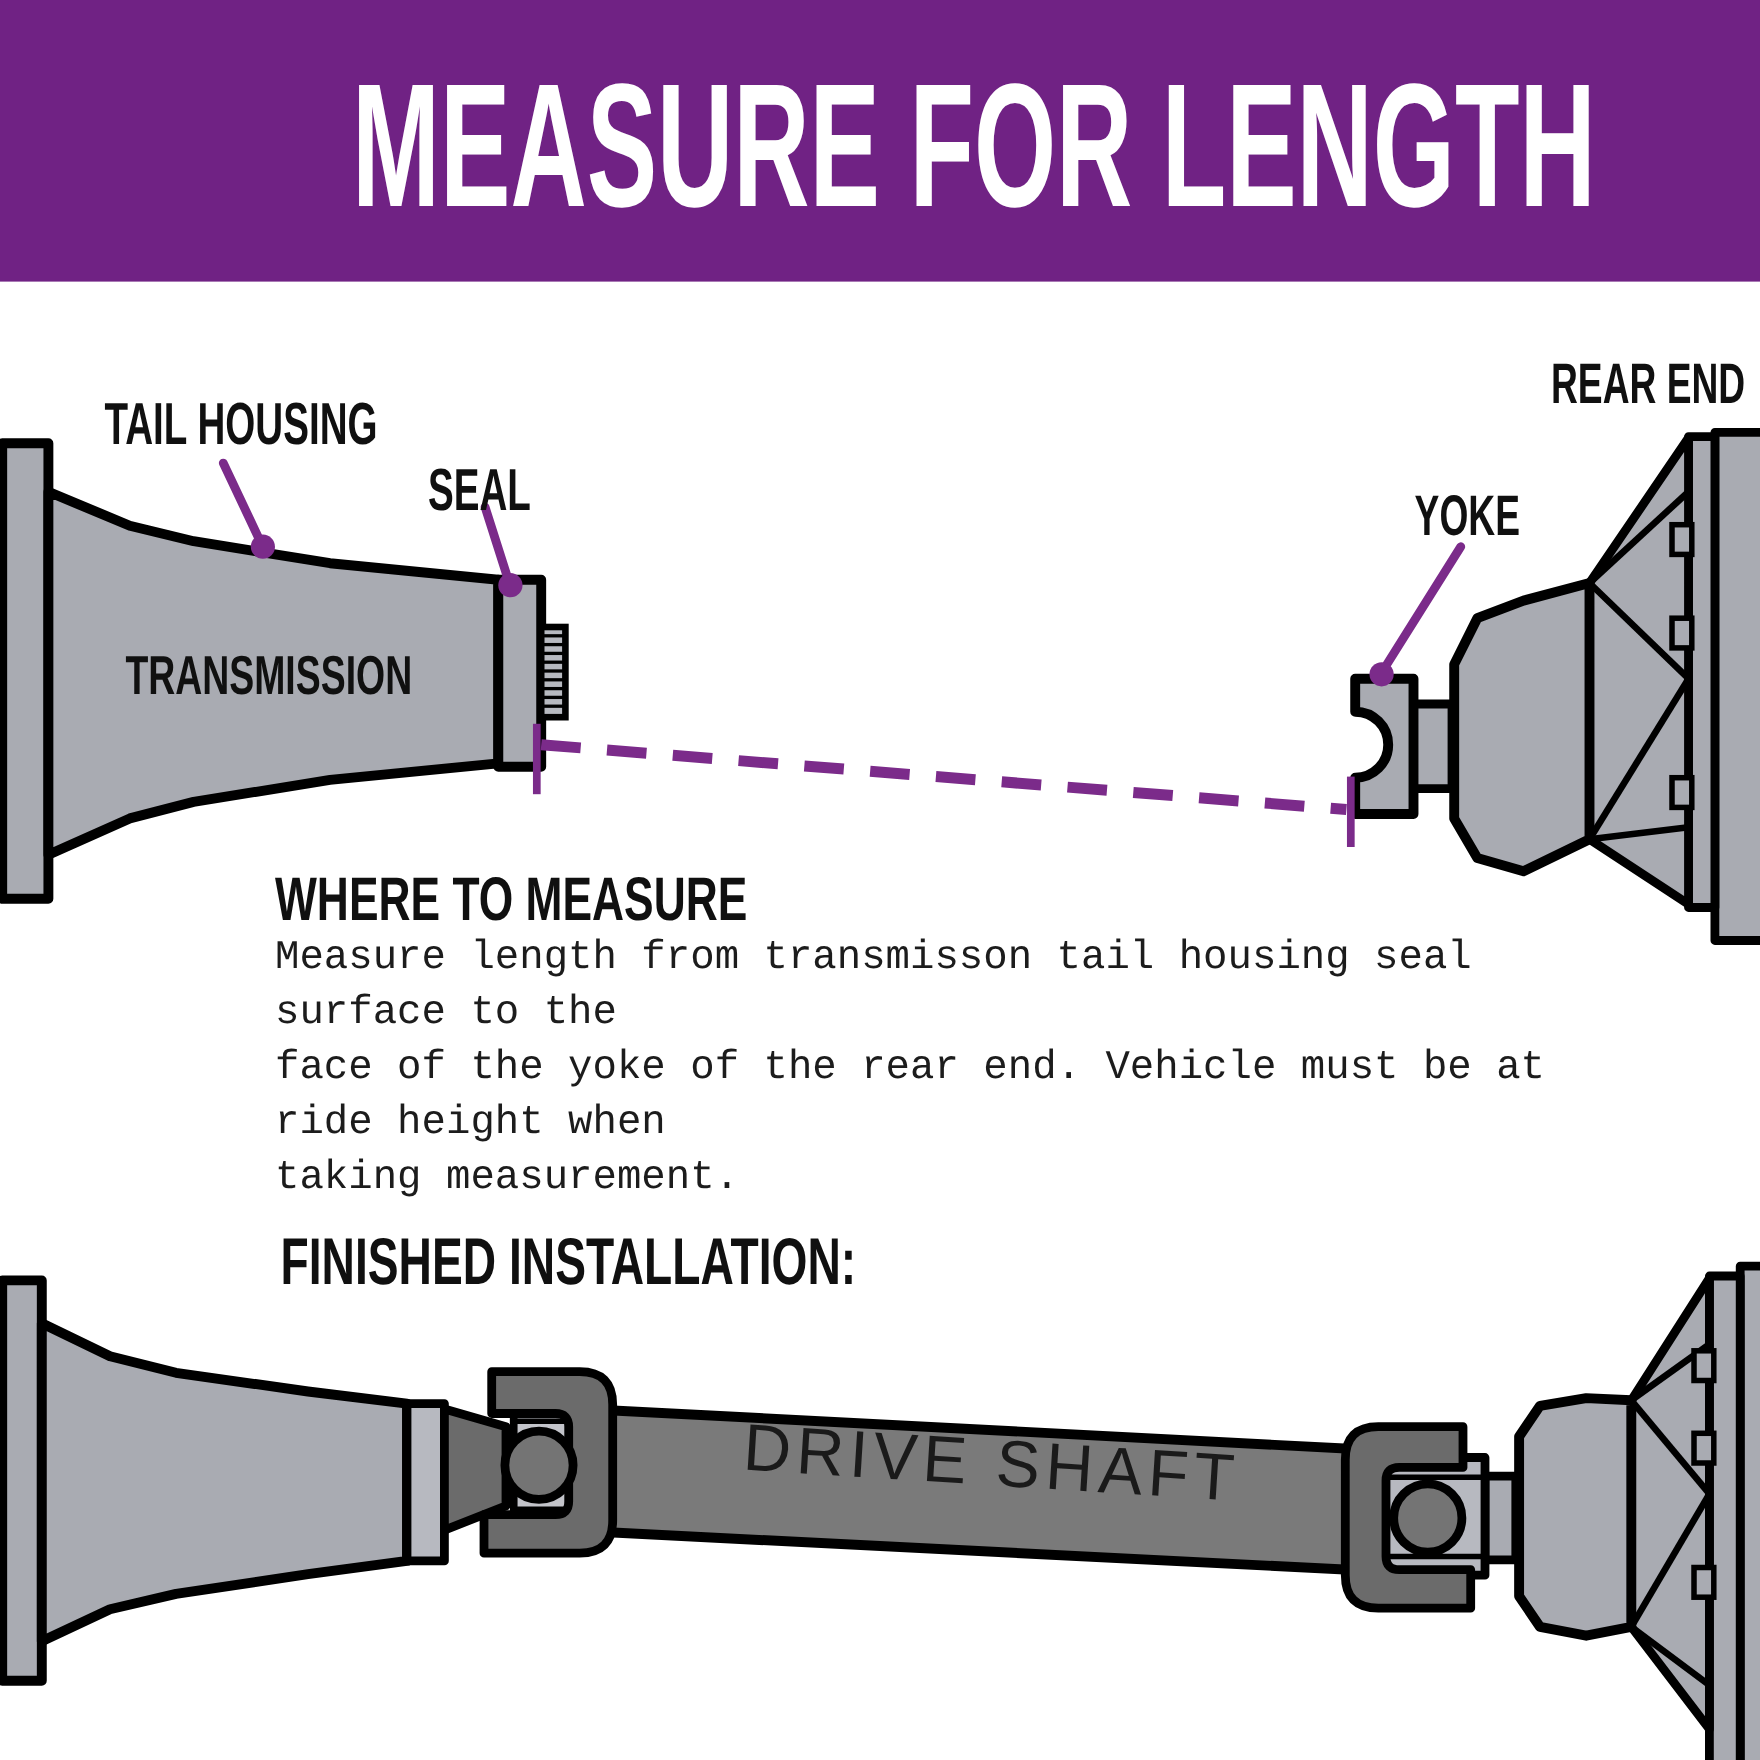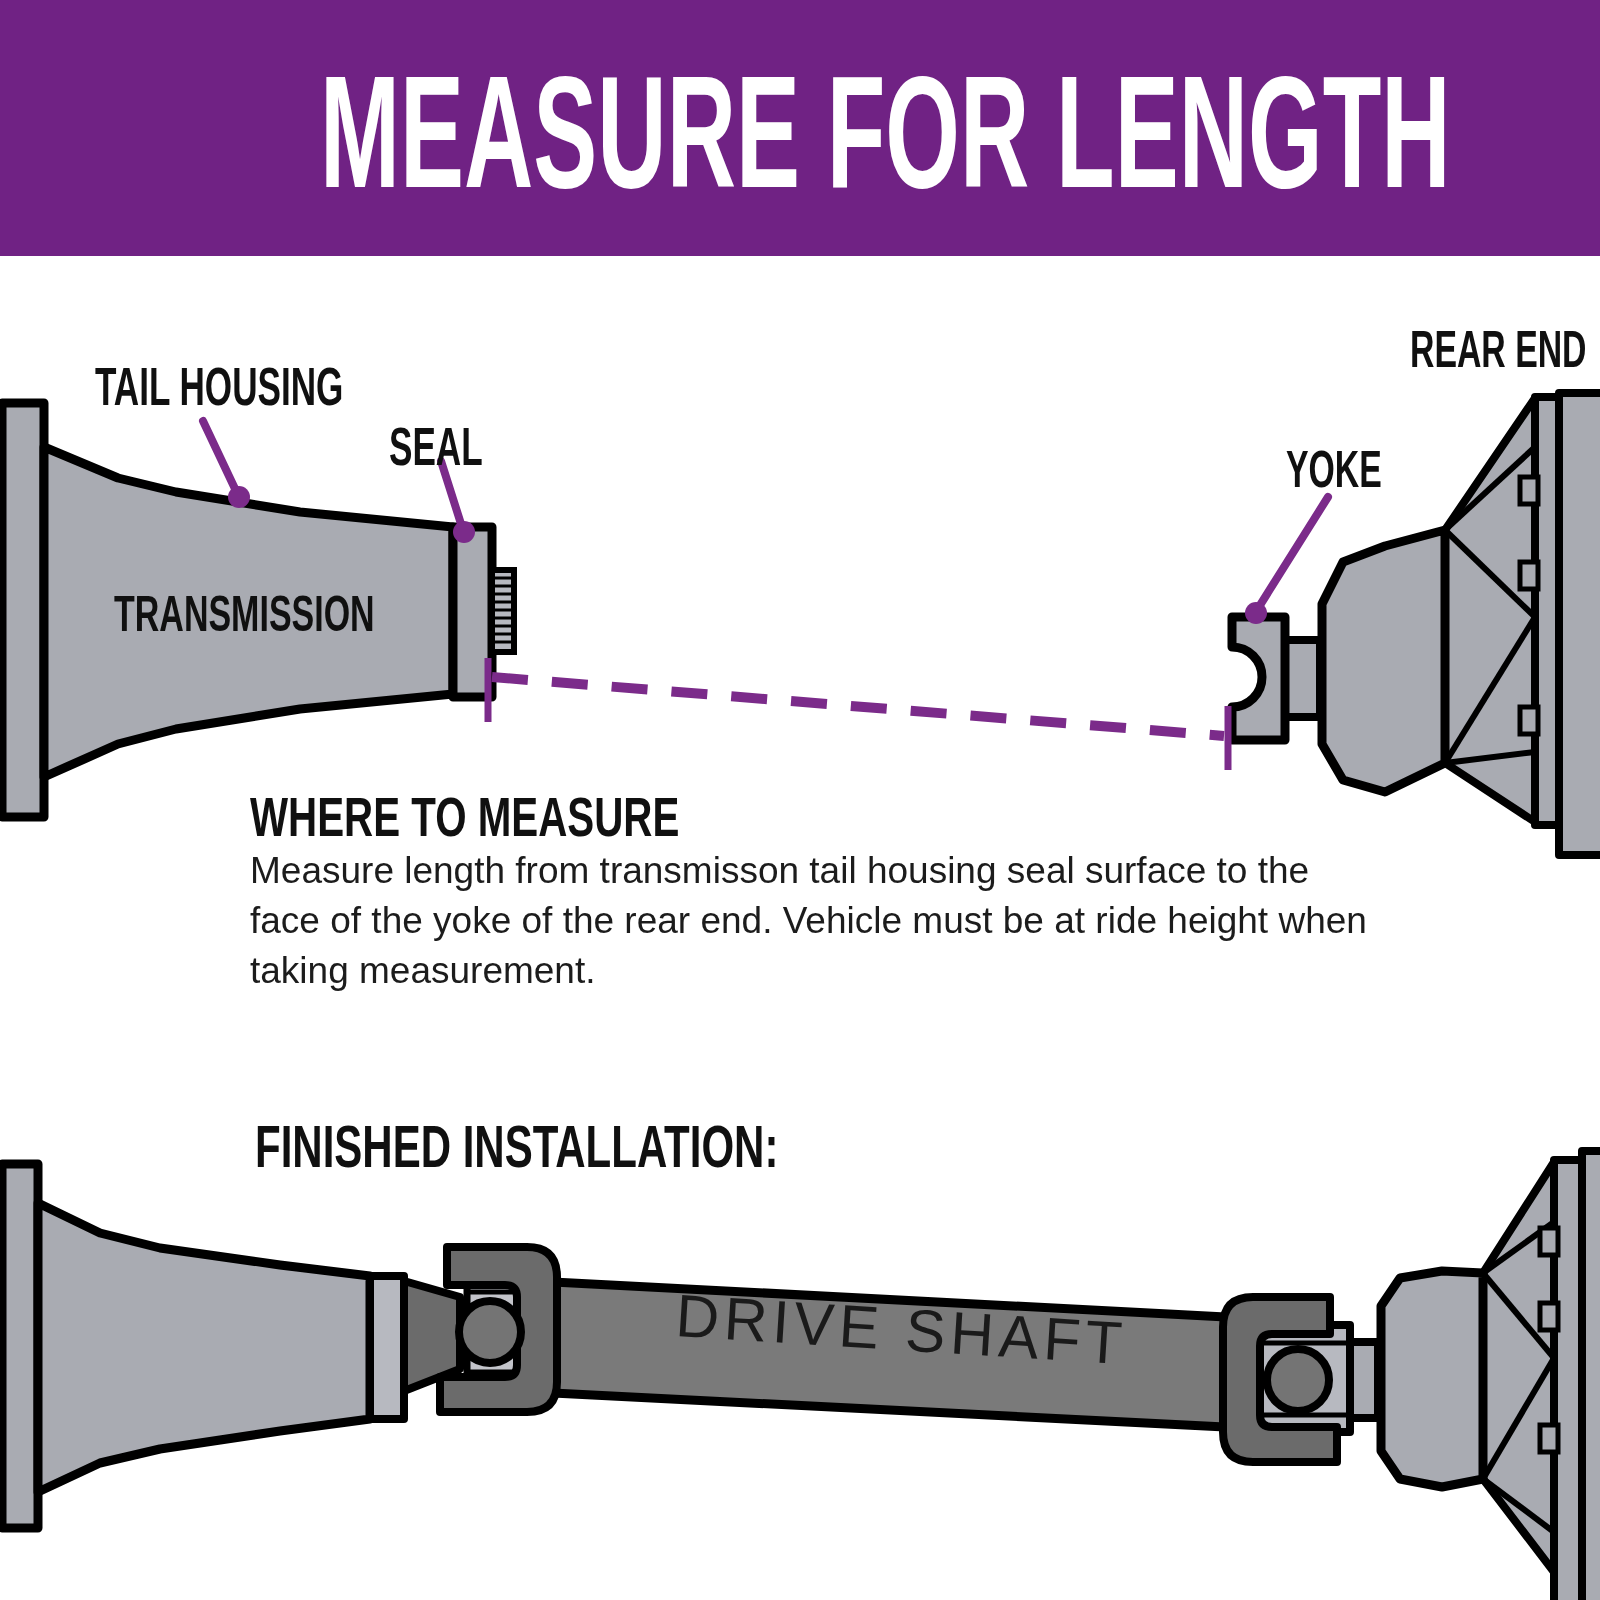--- a/index.html
+++ b/index.html
@@ -23,21 +23,21 @@
   .art{position:absolute;left:0;top:0;}
   .lbl{position:absolute;font-weight:bold;color:#101010;white-space:nowrap;line-height:1;
        transform-origin:0 0;}
   #lbl-tail{left:95px;top:359px;font-size:54px;transform:scaleX(.65);}
   #lbl-seal{left:389px;top:419px;font-size:54px;transform:scaleX(.65);}
   #lbl-trans{left:114px;top:589px;font-size:50px;transform:scaleX(.68);}
   #lbl-rear{left:1410px;top:323px;font-size:52px;transform:scaleX(.65);}
   #lbl-yoke{left:1286px;top:443px;font-size:52px;transform:scaleX(.65);}
   #lbl-where{left:250px;top:789px;font-size:56px;transform:scaleX(.72);}
   #para{left:250px;top:846px;width:1250px;font-size:37px;font-weight:400;color:#1c1c1c;
-        line-height:50px;white-space:pre-line;}
+        line-height:50px;white-space:pre-line;font-family:Liberation Mono, monospace;}
   #lbl-finished{left:255px;top:1117px;font-size:60px;transform:scaleX(.70);}
   #lbl-shaft{left:676px;top:1286px;font-size:60px;font-weight:400;color:#1a1a1a;
              letter-spacing:5px;transform:rotate(3.6deg);transform-origin:0 50%;}
 
   
   .grey{fill:var(--part-grey);stroke:var(--outline-black);stroke-width:9;stroke-linejoin:round;}
   .grey-s8{fill:var(--part-grey);stroke:var(--outline-black);stroke-width:8;stroke-linejoin:round;}
   .grey-mid{fill:var(--part-grey-mid);stroke:var(--outline-black);stroke-width:8;stroke-linejoin:round;}
   .grey-light{fill:var(--part-grey-light);stroke:var(--outline-black);stroke-width:7;stroke-linejoin:round;}
   .spline{fill:var(--part-grey-mid);stroke:var(--outline-black);stroke-width:6;}

